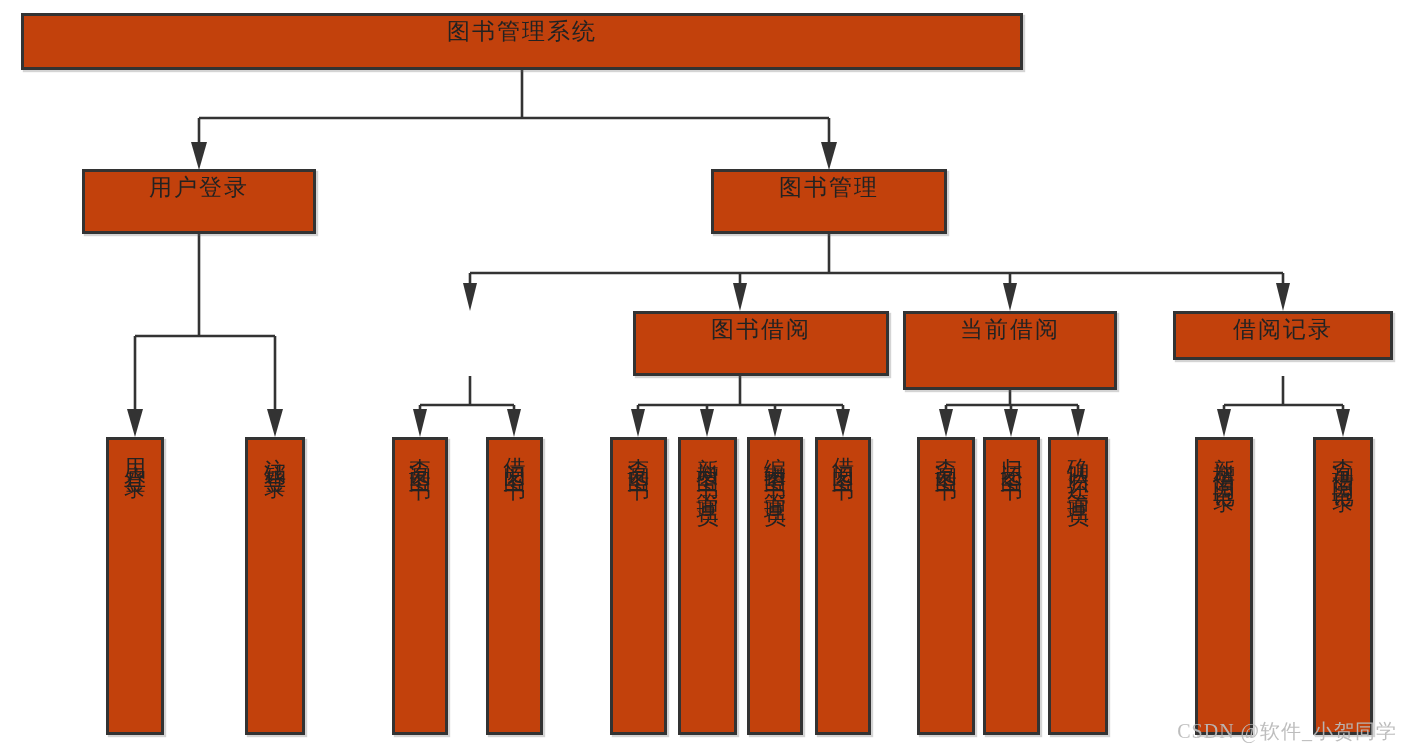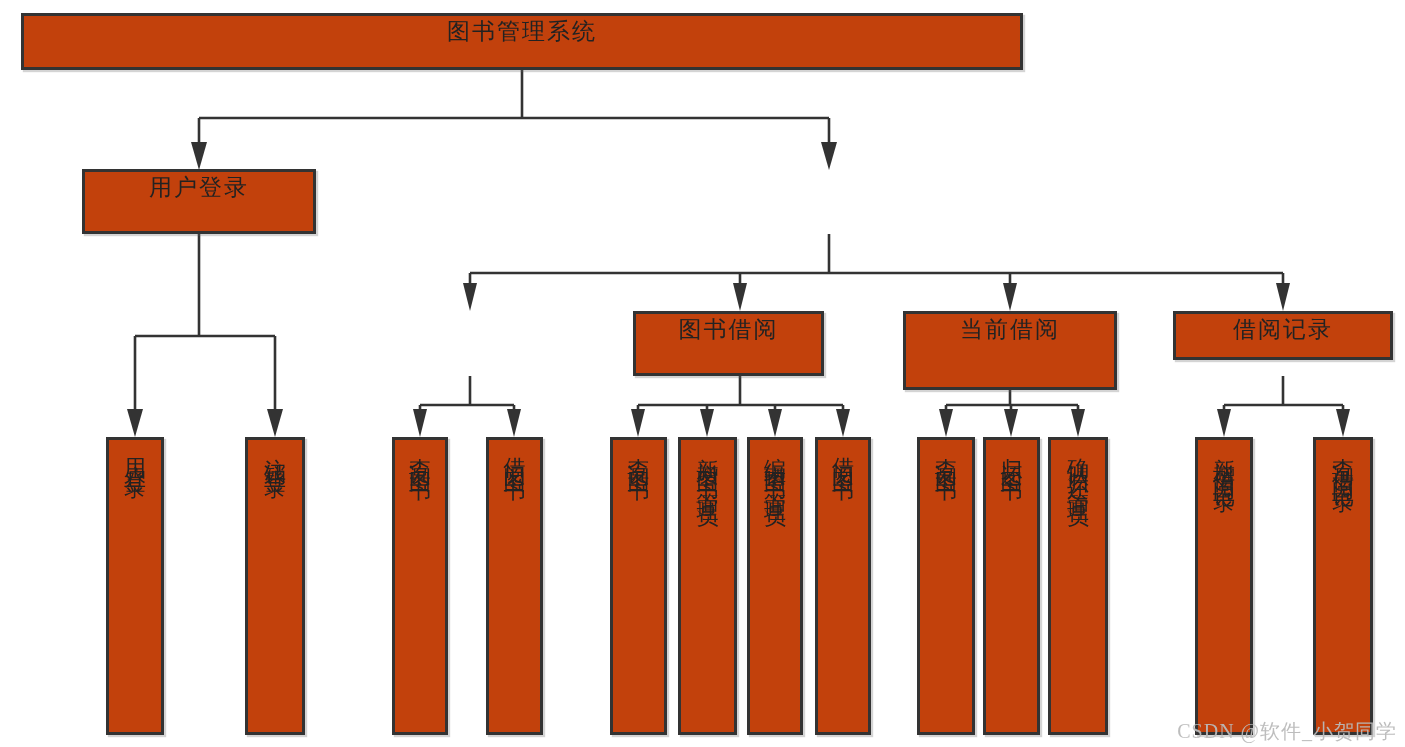--- a/index.html
+++ b/index.html
@@ -46,21 +46,21 @@
     line-height: 1;
     color: #222222;
     white-space: nowrap;
   }
   
   #n-root   { left: 21px;  top: 13px;  width: 1002px; height: 57px; }
   #n-ulogin { left: 82px;  top: 169px; width: 234px;  height: 65px; }
   #n-bmgmt  { left: 711px; top: 169px; width: 236px;  height: 65px; }
 
   #n-nbrec  { left: 362px;  top: 311px; width: 216px; height: 65px; }
-  #n-bborr  { left: 633px;  top: 311px; width: 191px; height: 65px; }
+  #n-bborr  { left: 633px;  top: 311px; width: 256px; height: 65px; }
   #n-cborr  { left: 903px;  top: 311px; width: 214px; height: 79px; }
   #n-brec   { left: 1173px; top: 311px; width: 220px; height: 49px; }
 
   .leaf { top: 437px; height: 298px; }
   #l-ulogin  { left: 106px;  width: 58px; }
   #l-logout  { left: 245px;  width: 60px; }
   #l-nbq     { left: 392px;  width: 56px; }
   #l-nbb     { left: 486px;  width: 57px; }
   #l-bbq     { left: 610px;  width: 57px; }
   #l-bba     { left: 678px;  width: 59px; }
@@ -167,20 +167,23 @@
     </g>
   </svg>
 
   <div class="node hnode" id="n-root">
     <span>图书管理系统</span>
   </div>
 
   <div class="node hnode" id="n-ulogin">
     <span>用户登录</span>
   </div>
+  <div class="node hnode" id="n-bmgmt">
+    <span>图书管理</span>
+  </div>
 
   <div class="node hnode" id="n-bborr">
     <span>图书借阅</span>
   </div>
   <div class="node hnode" id="n-cborr">
     <span>当前借阅</span>
   </div>
   <div class="node hnode" id="n-brec">
     <span>借阅记录</span>
   </div>

